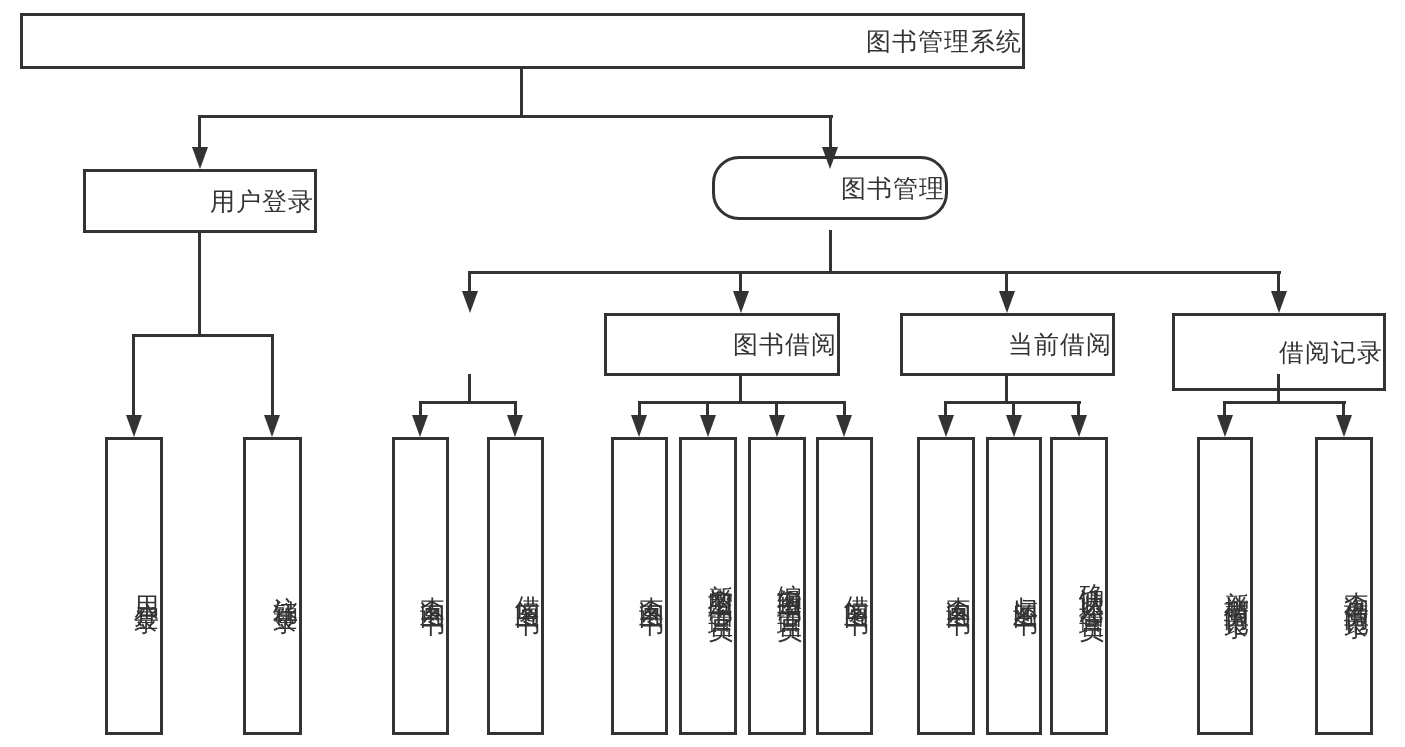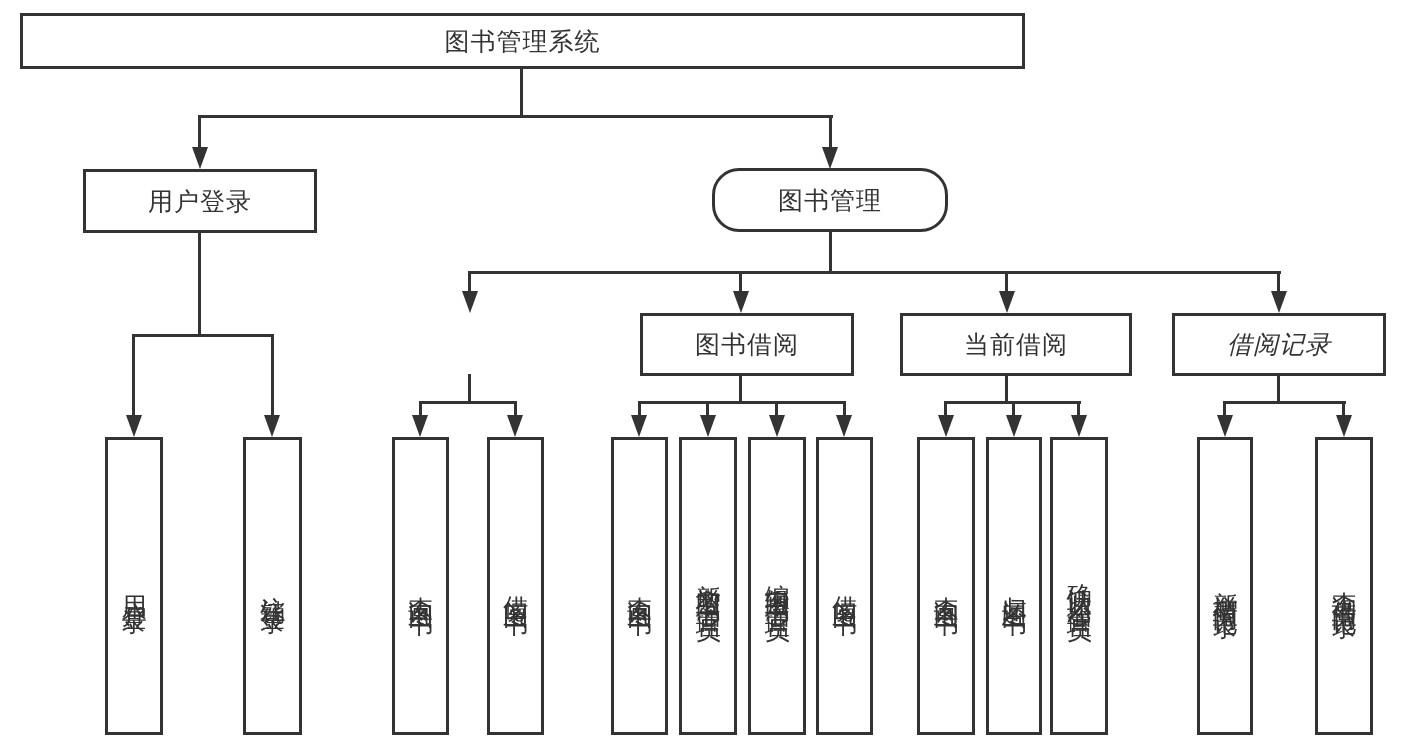--- a/index.html
+++ b/index.html
@@ -12,21 +12,21 @@
   }
   #stage { position: absolute; left: 0; top: 0; width: 1405px; height: 747px; }
 
   .node {
     position: absolute;
     box-sizing: border-box;
     border: 3px solid #333333;
     background: #ffffff;
     display: flex;
     align-items: center;
-    justify-content: center;
+    justify-content: flex-end;
     color: #333333;
     font-size: 25px;
     line-height: 1;
   }
   .node-h span { white-space: nowrap; letter-spacing: 1px; }
   .node-v span {
     writing-mode: vertical-rl;
     text-orientation: mixed;
     letter-spacing: 5px;
     line-height: 1.1;
@@ -58,34 +58,34 @@
 <div id="stage">
 
   <div class="node node-h" style="left:20px; top:13px; width:1005px; height:56px;">
     <span>图书管理系统</span>
   </div>
 
   <div class="node node-h" style="left:83px; top:169px; width:234px; height:64px;">
     <span>用户登录</span>
   </div>
 
-  <div class="node node-h" style="left:712px; top:168px; width:236px; height:64px;border-radius:27px;">
+  <div class="node node-h" style="left:712px; top:156px; width:236px; height:64px;border-radius:27px;">
     <span>图书管理</span>
   </div>
 
 
-  <div class="node node-h" style="left:640px; top:313px; width:214px; height:63px;">
+  <div class="node node-h" style="left:604px; top:313px; width:236px; height:63px;">
     <span>图书借阅</span>
   </div>
 
-  <div class="node node-h" style="left:900px; top:313px; width:232px; height:63px;">
+  <div class="node node-h" style="left:900px; top:313px; width:215px; height:63px;">
     <span>当前借阅</span>
   </div>
 
-  <div class="node node-h" style="left:1172px; top:313px; width:214px; height:63px;font-style:italic;">
+  <div class="node node-h" style="left:1172px; top:313px; width:214px; height:78px;">
     <span>借阅记录</span>
   </div>
 
   <div class="node node-v" style="left:105px; top:437px; width:58px; height:298px;">
     <span>用户登录</span>
   </div>
 
   <div class="node node-v" style="left:243px; top:437px; width:59px; height:298px;">
     <span>注销登录</span>
   </div>

